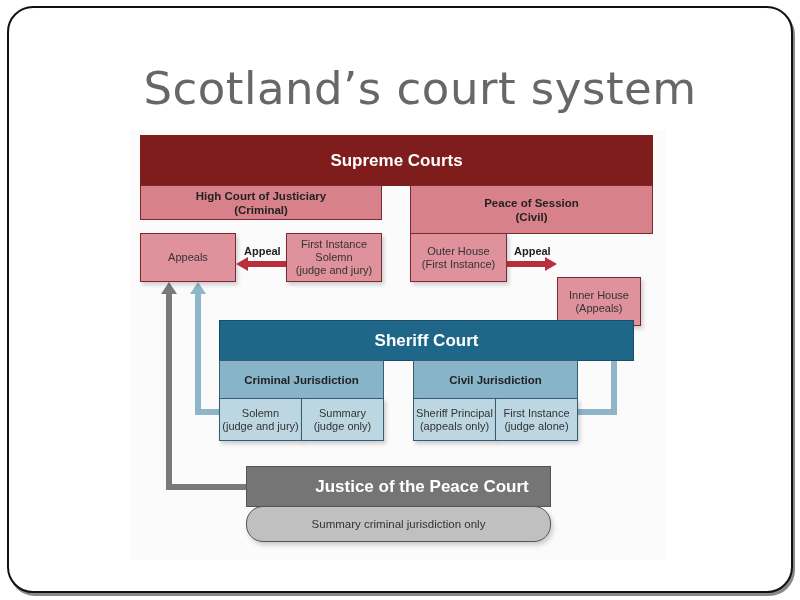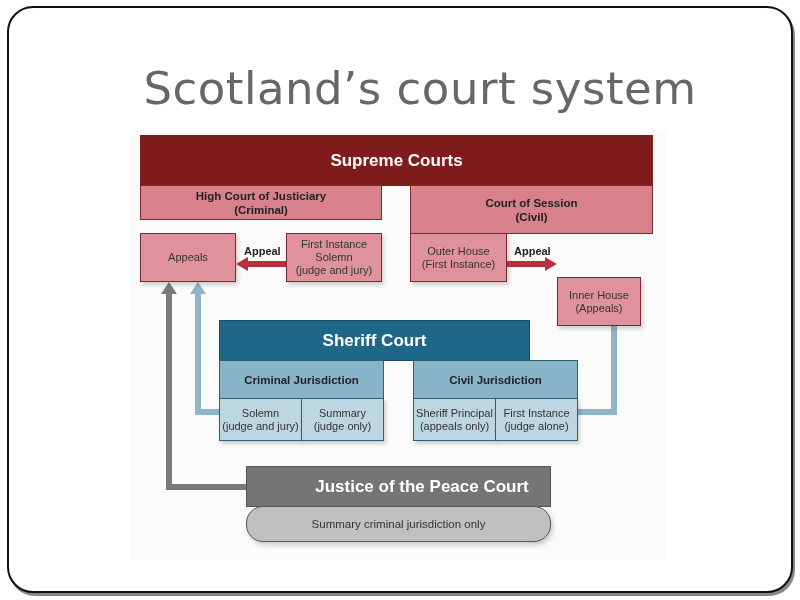--- a/index.html
+++ b/index.html
@@ -42,21 +42,21 @@
 <div class="line" style="left:577px;top:409px;width:40px;height:6px;background:#8fb5c8;"></div>
 <div class="line" style="left:611px;top:292px;width:6px;height:123px;background:#8fb5c8;"></div>
 <svg class="line" style="left:606px;top:282px;" width="16" height="12">
     <polygon points="8,0 16,12 0,12" fill="#8fb5c8"></polygon>
   </svg>
 
 <div class="box red-hdr" style="left:140px;top:135px;width:513px;height:51px;">Supreme Courts</div>
 
 <div class="box red-sub" style="left:140px;top:185px;width:242px;height:35px;">High Court of Justiciary
 (Criminal)</div>
-<div class="box red-sub" style="left:410px;top:185px;width:243px;height:49px;">Court of Session
+<div class="box red-sub" style="left:410px;top:185px;width:243px;height:49px;">Peace of Session
 (Civil)</div>
 
 <div class="box red-cell" style="left:140px;top:233px;width:96px;height:49px;">Appeals</div>
 <div class="box red-cell" style="left:286px;top:233px;width:96px;height:49px;">First Instance
 Solemn
 (judge and jury)</div>
 <div class="box red-cell" style="left:410px;top:233px;width:97px;height:49px;">Outer House
 (First Instance)</div>
 <div class="box red-cell" style="left:557px;top:233px;width:84px;height:49px;margin-top:44px;">Inner House
 (Appeals)</div>
@@ -66,21 +66,21 @@
     <rect x="10" y="4" width="40" height="6" fill="#b8303d"></rect>
     <polygon points="0,7 12,0 12,14" fill="#b8303d"></polygon>
   </svg>
 
 <div class="lbl" style="left:514px;top:245px;">Appeal</div>
 <svg class="line" style="left:507px;top:257px;" width="50" height="14">
     <rect x="0" y="4" width="40" height="6" fill="#b8303d"></rect>
     <polygon points="50,7 38,0 38,14" fill="#b8303d"></polygon>
   </svg>
 
-<div class="box blue-hdr" style="left:219px;top:320px;width:311px;height:41px;">Sheriff Court</div>
+<div class="box blue-hdr" style="left:219px;top:320px;width:415px;height:41px;">Sheriff Court</div>
 <div class="box blue-sub" style="left:219px;top:360px;width:165px;height:39px;">Criminal Jurisdiction</div>
 <div class="box blue-sub" style="left:413px;top:360px;width:165px;height:39px;">Civil Jurisdiction</div>
 
 <div class="box blue-cell" style="left:219px;top:398px;width:83px;height:43px;">Solemn
 (judge and jury)</div>
 <div class="box blue-cell" style="left:301px;top:398px;width:83px;height:43px;">Summary
 (judge only)</div>
 <div class="box blue-cell" style="left:413px;top:398px;width:83px;height:43px;">Sheriff Principal
 (appeals only)</div>
 <div class="box blue-cell" style="left:495px;top:398px;width:83px;height:43px;">First Instance

